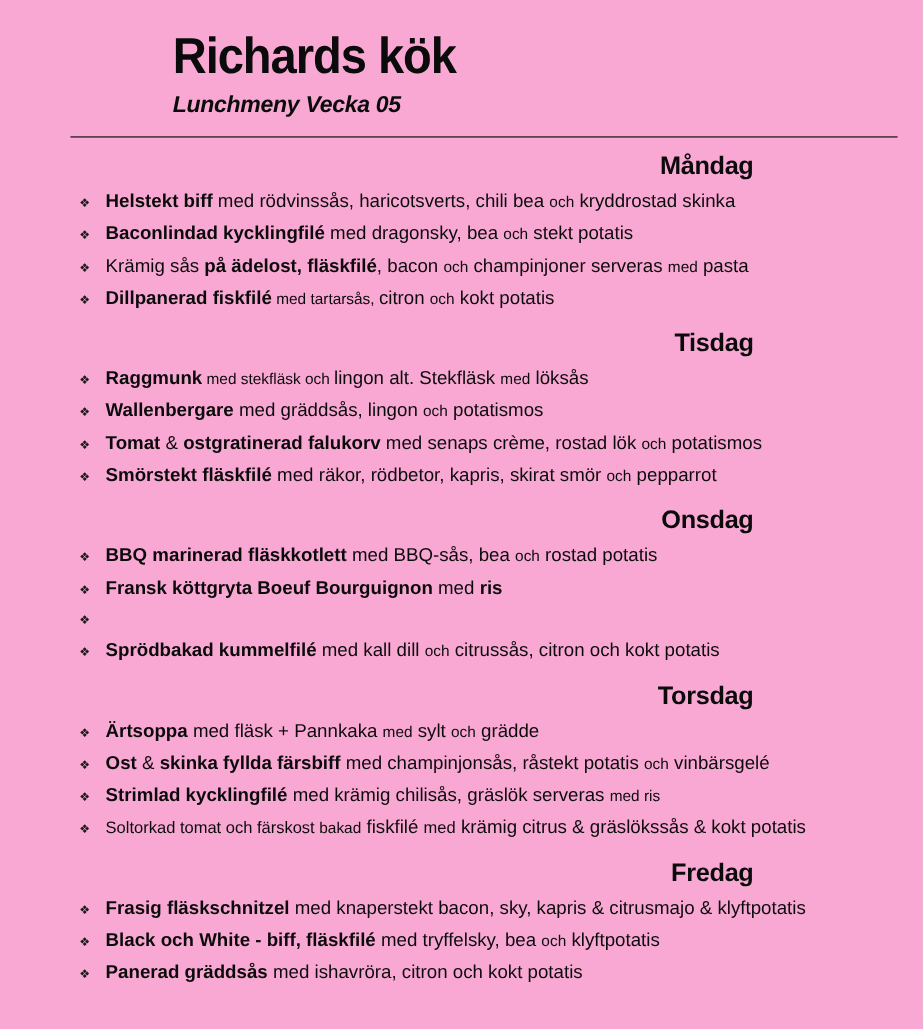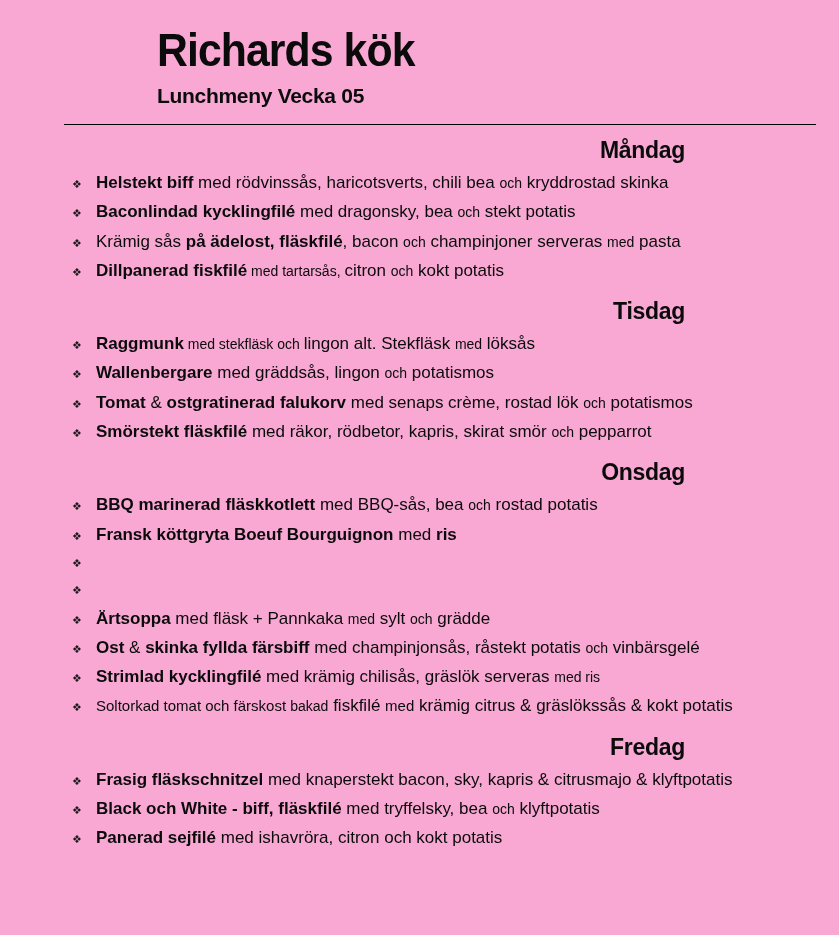--- a/index.html
+++ b/index.html
@@ -22,20 +22,21 @@
     transform:scaleX(0.93);
     transform-origin:left center;
     white-space:nowrap;
   }
   .doc-subtitle{
     font-size:21px;
     font-weight:bold;
     line-height:26px;
     margin-top:9px;
     letter-spacing:-0.3px;
+    font-style:italic;
   }
   .rule{
     border:none;
     border-top:1.6px solid #000;
     width:752px;
     margin:15px 0 0 64px;
   }
   .menu{margin-left:65px;padding-bottom:20px;}
   .day h2{
     width:620px;
@@ -133,24 +134,26 @@
           </li>
           <li>
             <span class="bullet">❖</span>
             <span class="txt"><span class="seg-b">Fransk köttgryta Boeuf Bourguignon</span><span class="seg-n"> med </span><span class="seg-b">ris</span></span>
           </li>
           <li>
             <span class="bullet">❖</span>
           </li>
           <li>
             <span class="bullet">❖</span>
+            <span class="txt"><span class="seg-b">Sprödbakad kummelfilé</span><span class="seg-n"> med kall dill </span><span class="seg-s">och</span><span class="seg-n"> citrussås, citron och kokt potatis</span></span>
           </li>
         </ul>
       </div>
       <div class="day">
+        <h2>Torsdag</h2>
         <ul>
           <li>
             <span class="bullet">❖</span>
             <span class="txt"><span class="seg-b">Ärtsoppa</span><span class="seg-n"> med fläsk + Pannkaka </span><span class="seg-s">med</span><span class="seg-n"> sylt </span><span class="seg-s">och</span><span class="seg-n"> grädde</span></span>
           </li>
           <li>
             <span class="bullet">❖</span>
             <span class="txt"><span class="seg-b">Ost</span><span class="seg-n"> &amp; </span><span class="seg-b">skinka fyllda färsbiff</span><span class="seg-n"> med champinjonsås, råstekt potatis </span><span class="seg-s">och</span><span class="seg-n"> vinbärsgelé</span></span>
           </li>
           <li>
@@ -169,18 +172,18 @@
           <li>
             <span class="bullet">❖</span>
             <span class="txt"><span class="seg-b">Frasig fläskschnitzel</span><span class="seg-n"> med knaperstekt bacon, sky, kapris &amp; citrusmajo &amp; klyftpotatis</span></span>
           </li>
           <li>
             <span class="bullet">❖</span>
             <span class="txt"><span class="seg-b">Black och White - biff, fläskfilé</span><span class="seg-n"> med tryffelsky, bea </span><span class="seg-s">och</span><span class="seg-n"> klyftpotatis</span></span>
           </li>
           <li>
             <span class="bullet">❖</span>
-            <span class="txt"><span class="seg-b">Panerad sejfilé</span><span class="seg-n"> med ishavröra, citron och kokt potatis</span></span>
+            <span class="txt"><span class="seg-b">Panerad gräddsås</span><span class="seg-n"> med ishavröra, citron och kokt potatis</span></span>
           </li>
         </ul>
       </div>
     </div>
 </div>
 
 </body></html>

